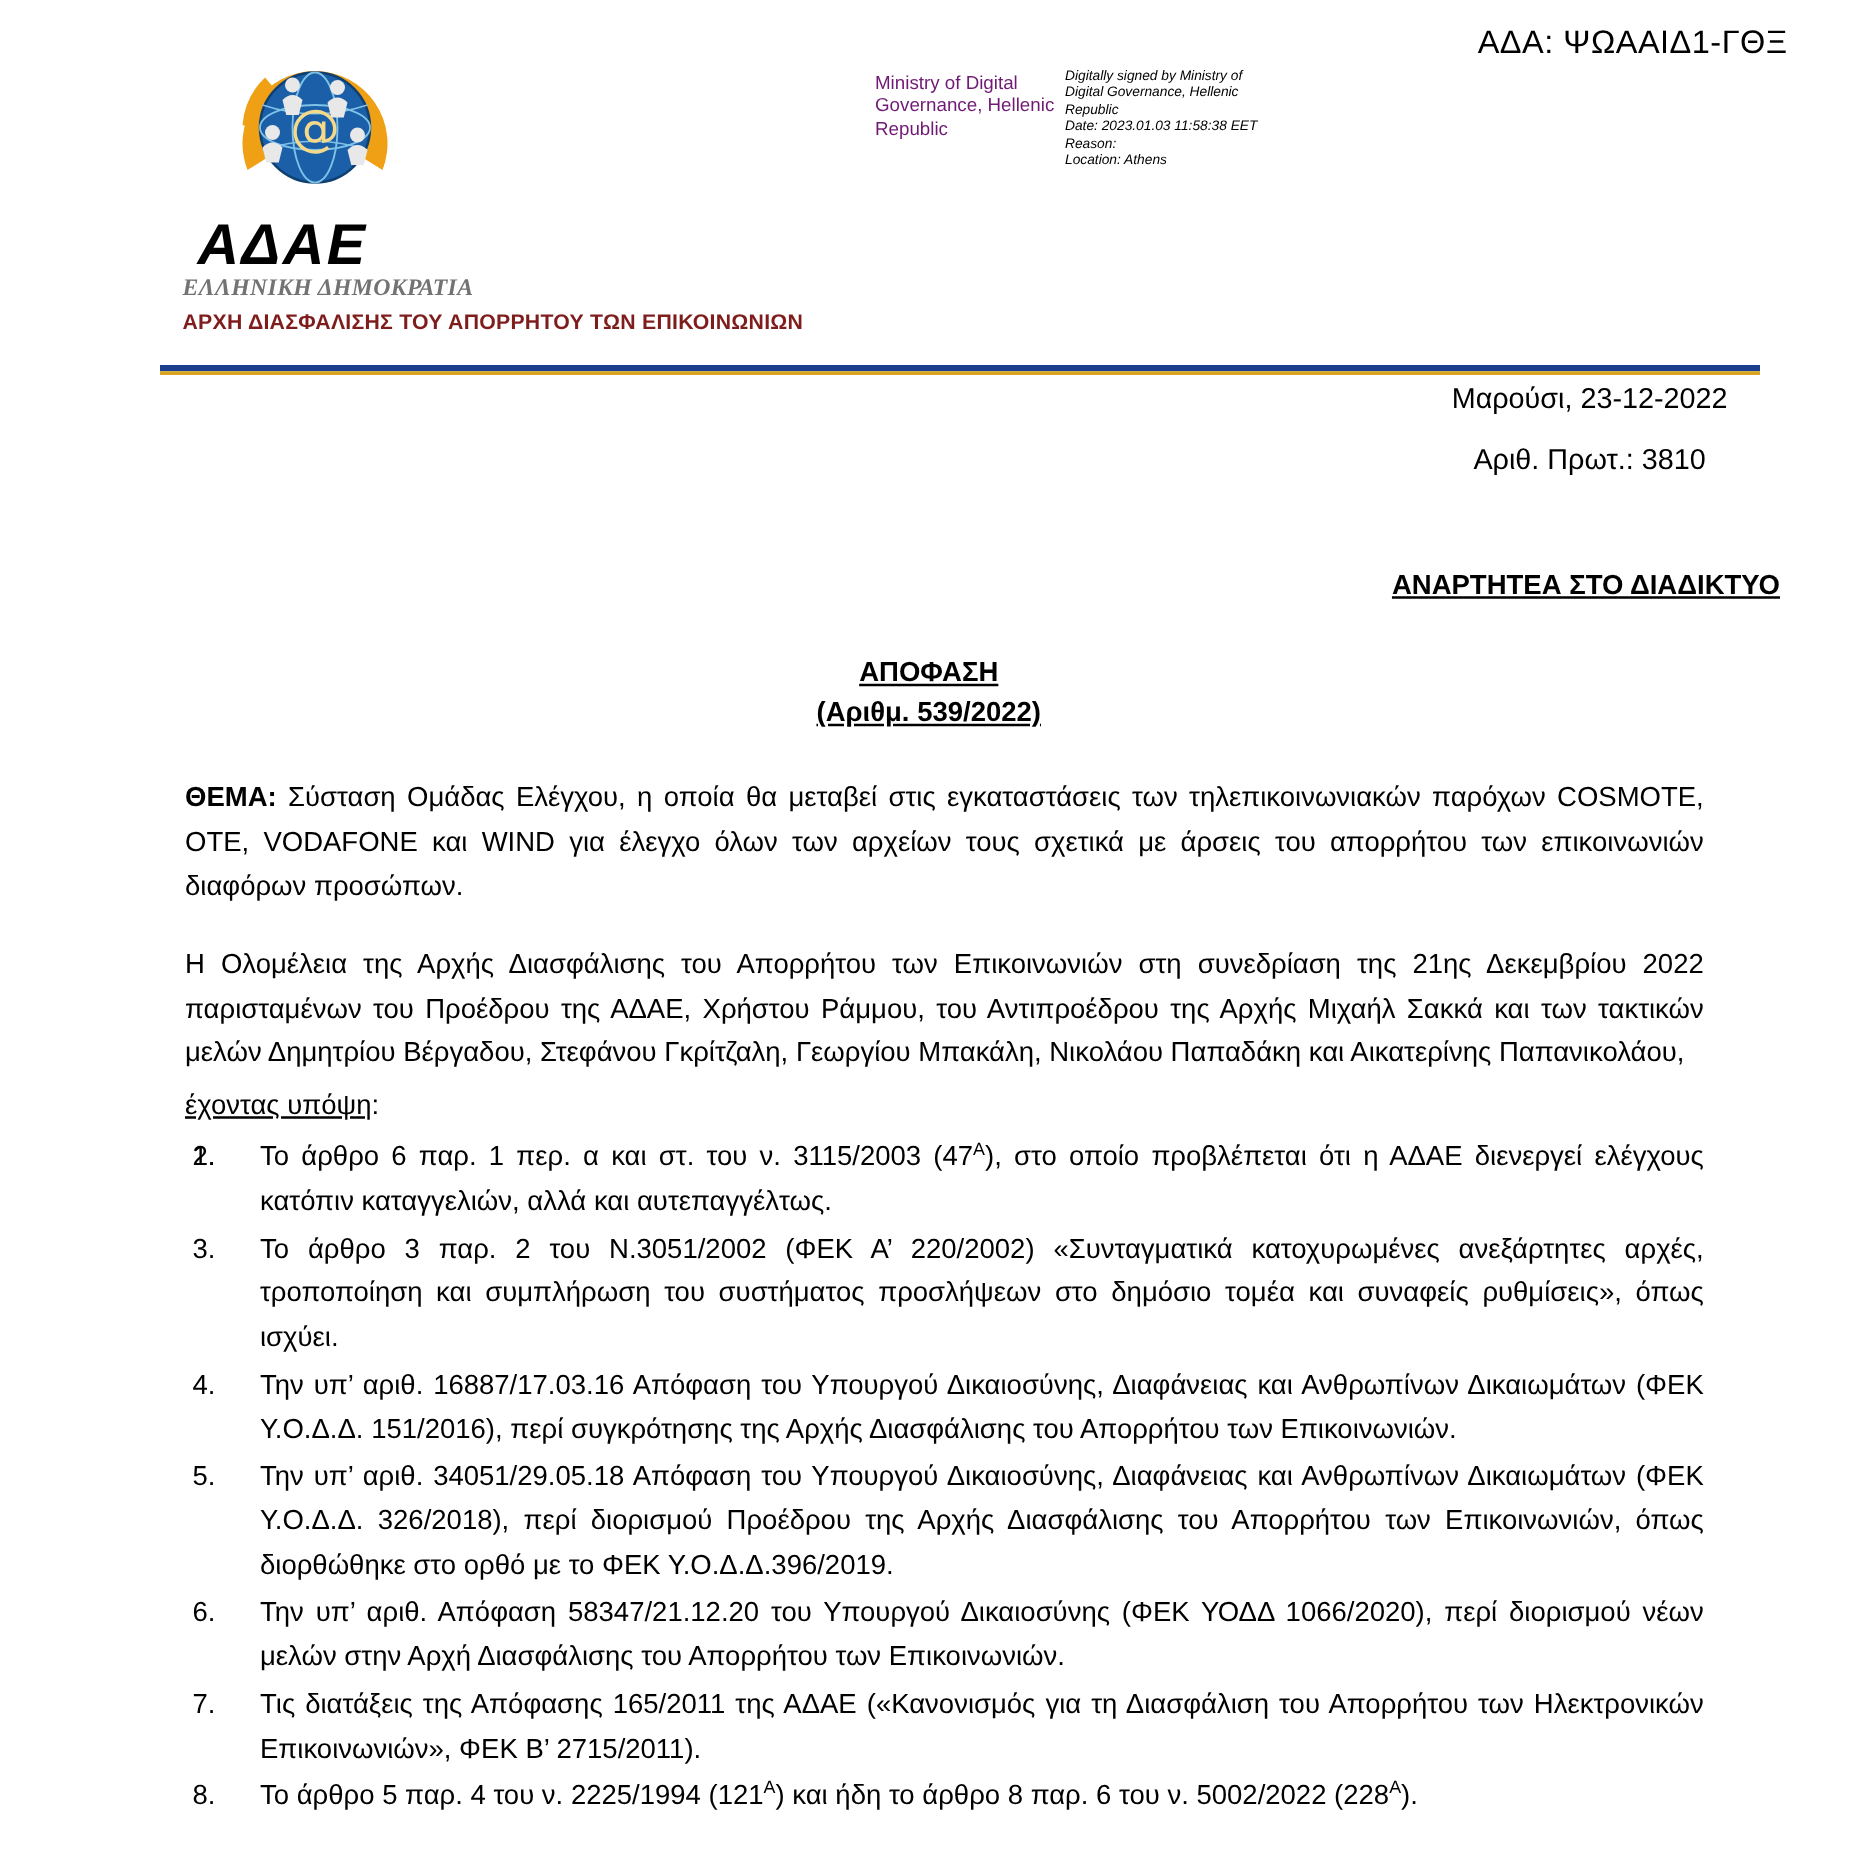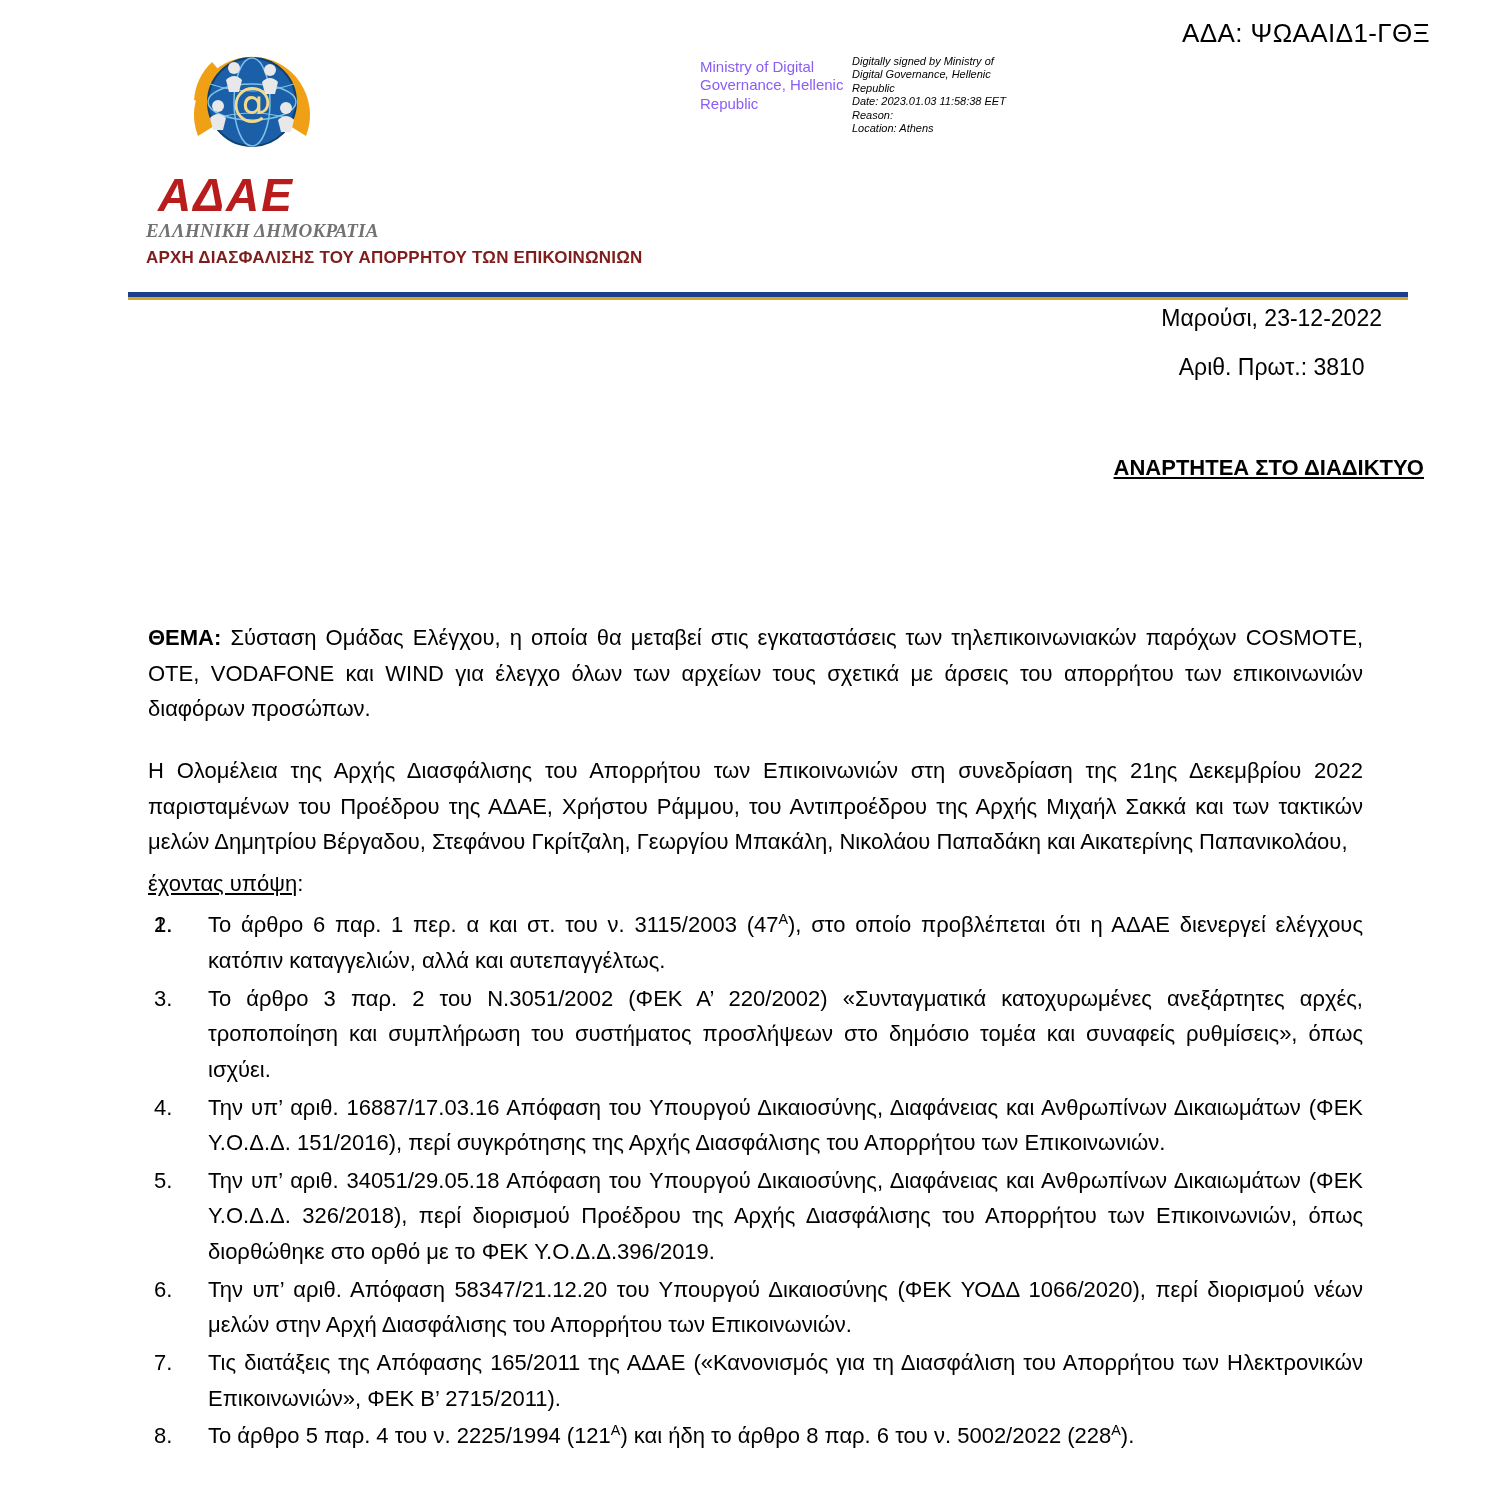--- a/index.html
+++ b/index.html
@@ -48,21 +48,21 @@
     margin-left: 50px;
   }
   .logo-adae-text {
     position: absolute;
     left: 30px;
     top: 128px;
     font-family: "Liberation Sans", sans-serif;
     font-size: 46px;
     font-weight: bold;
     font-style: italic;
-    color: #b91c1c;
+    color: #000000;
     letter-spacing: 2px;
   }
   .logo-sub1 {
     position: absolute;
     left: 18px;
     top: 180px;
     font-family: Liberation Serif, serif;
     font-size: 19px;
     font-weight: bold;
     font-style: italic;
@@ -98,21 +98,21 @@
 
   
   .sig-left {
     position: absolute;
     left: 700px;
     top: 58px;
     width: 150px;
     font-family: "Liberation Sans", sans-serif;
     font-size: 15px;
     line-height: 1.22;
-    color: #8b5cf6;
+    color: #701a75;
   }
   .sig-right {
     position: absolute;
     left: 852px;
     top: 55px;
     width: 160px;
     font-family: "Liberation Sans", sans-serif;
     font-size: 11px;
     line-height: 1.22;
     color: #000;
@@ -244,20 +244,24 @@
 Reason:
 Location: Athens</div>
 
   <div class="meta-block">
     <div>Μαρούσι, 23-12-2022</div>
     <div>Αριθ. Πρωτ.: 3810</div>
   </div>
 
   <div class="anarthtea">ΑΝΑΡΤΗΤΕΑ ΣΤΟ ΔΙΑΔΙΚΤΥΟ</div>
 
+  <div class="apofasi-wrap">
+    <div class="apofasi-line1">ΑΠΟΦΑΣΗ</div>
+    <div class="apofasi-line2">(Αριθμ. 539/2022)</div>
+  </div>
 
   <div class="body-wrap">
 
     <div class="para"><span class="bold">ΘΕΜΑ:</span><span> Σύσταση Ομάδας Ελέγχου, η οποία θα μεταβεί στις εγκαταστάσεις των τηλεπικοινωνιακών παρόχων COSMOTE, ΟΤΕ, VODAFONE και WIND για έλεγχο όλων των αρχείων τους σχετικά με άρσεις του απορρήτου των επικοινωνιών διαφόρων  προσώπων.</span></div>
 
     <div class="para tight">Η Ολομέλεια της Αρχής Διασφάλισης του Απορρήτου των Επικοινωνιών στη συνεδρίαση της 21ης Δεκεμβρίου 2022 παρισταμένων του Προέδρου της ΑΔΑΕ, Χρήστου Ράμμου, του Αντιπροέδρου της Αρχής Μιχαήλ Σακκά και των τακτικών μελών Δημητρίου Βέργαδου, Στεφάνου Γκρίτζαλη, Γεωργίου Μπακάλη, Νικολάου Παπαδάκη και Αικατερίνης Παπανικολάου,</div>
 
     <div class="para tight"><span class="underline">έχοντας υπόψη</span><span>:</span></div>
 
     <ol class="refs">

